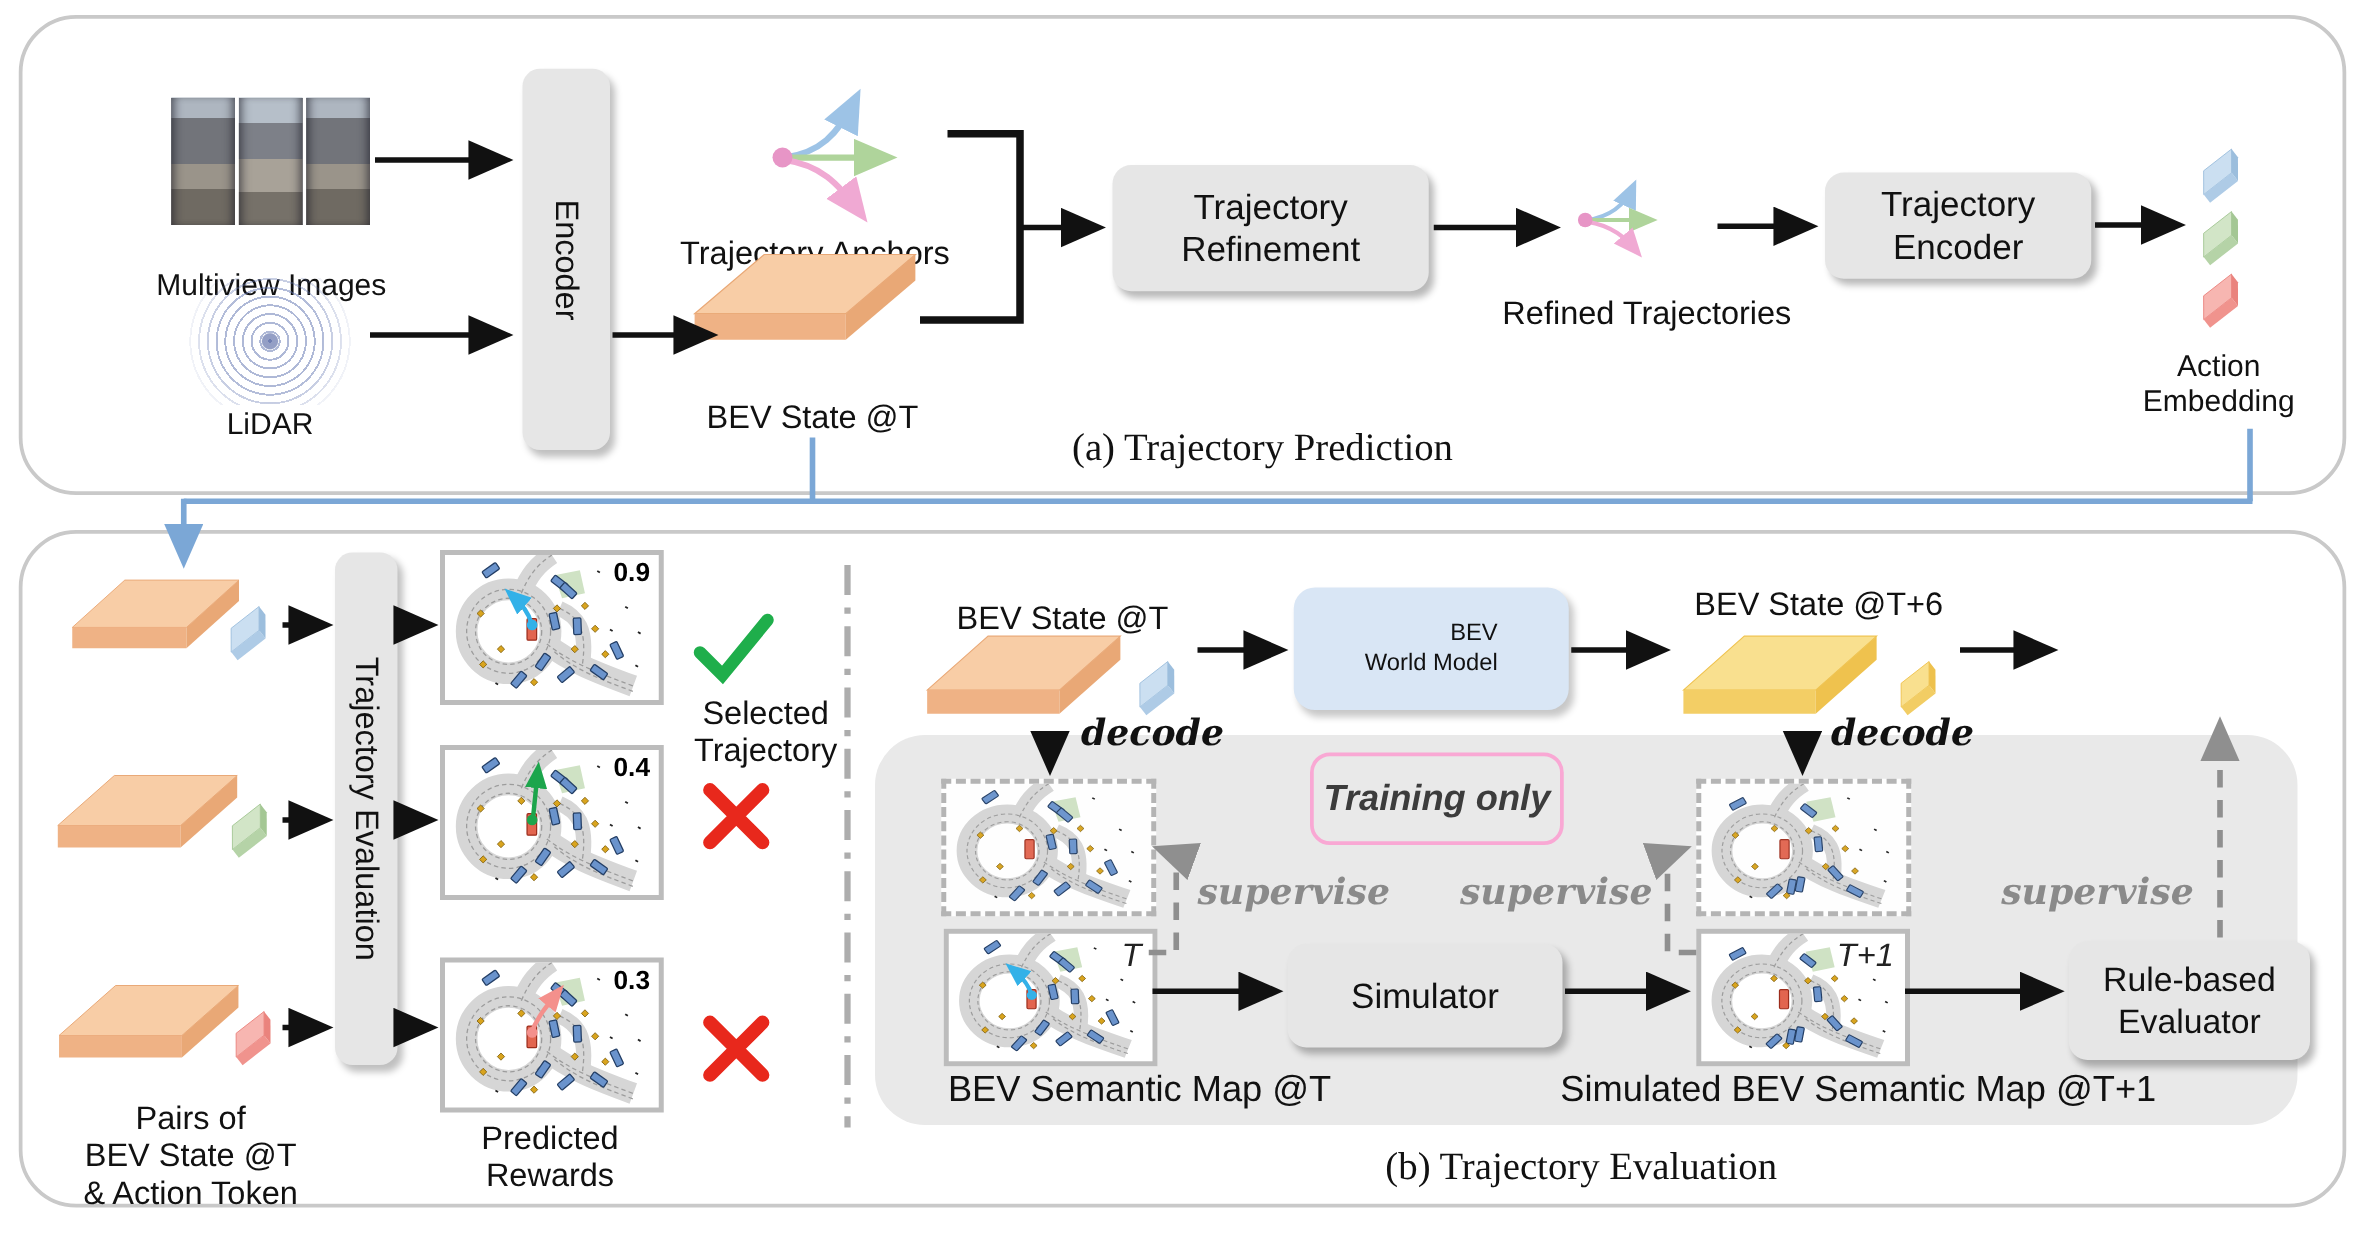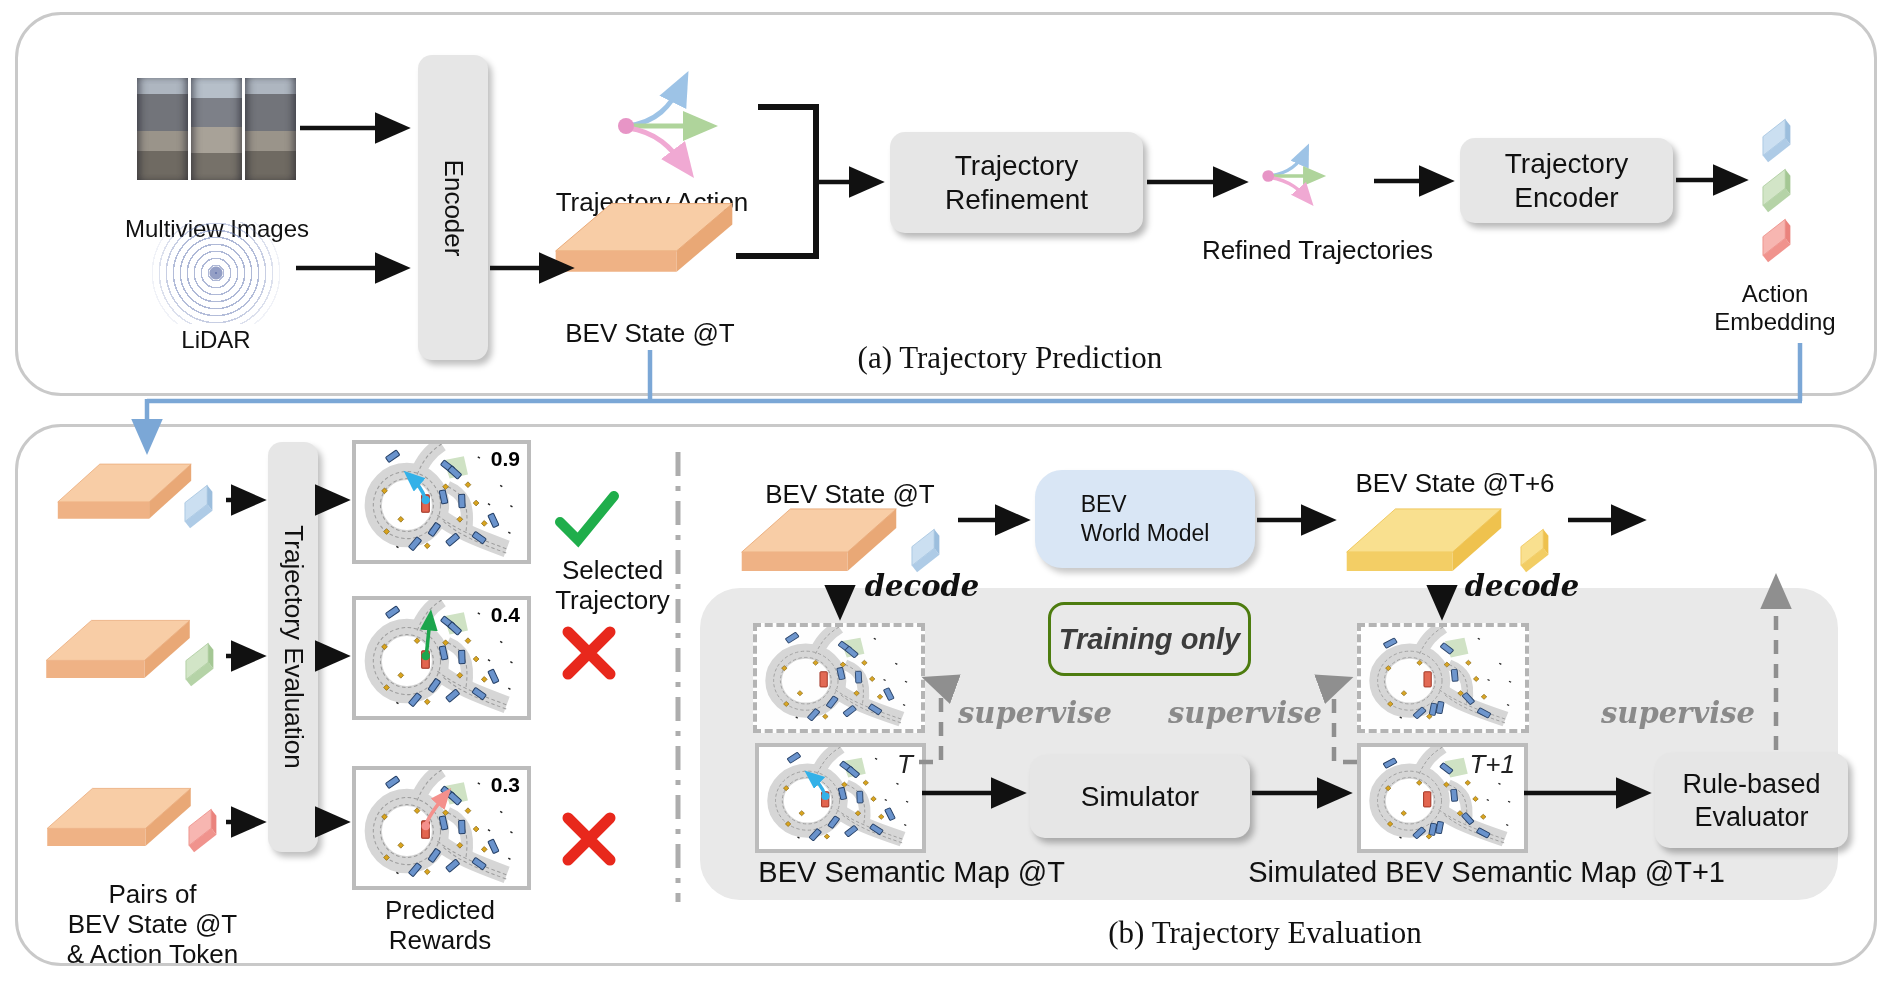--- a/index.html
+++ b/index.html
@@ -13,25 +13,25 @@
               background:#e9e9e9;border-radius:40px;}
   .lbl{position:absolute;text-align:center;white-space:pre-line;line-height:1.15;}
   .sans24{font-size:24px;} .sans26{font-size:26px;} .sans28{font-size:29px;text-align:right;}
   .caption{font-family:"Liberation Serif",serif;font-size:31px;color:#111;}
   .graybox{position:absolute;background:#e6e6e6;border-radius:15px;
            box-shadow:4px 5px 6px rgba(0,0,0,0.28);display:flex;align-items:center;justify-content:center;
            font-size:28px;text-align:center;white-space:pre-line;line-height:1.2;}
   .vbox{position:absolute;background:#e6e6e6;border-radius:14px;box-shadow:4px 5px 6px rgba(0,0,0,0.25);}
   .vbox span{position:absolute;left:50%;top:50%;transform:translate(-50%,-50%) rotate(90deg);
              white-space:nowrap;font-size:26px;}
-  .bluebox{position:absolute;background:#d9e6f5;border-radius:27px;box-shadow:4px 5px 6px rgba(0,0,0,0.22);
-           display:flex;align-items:center;justify-content:center;font-size:23px;white-space:pre-line;text-align:left;line-height:1.25;}
+  .bluebox{position:absolute;background:#d9e6f5;border-radius:17px;box-shadow:4px 5px 6px rgba(0,0,0,0.22);
+           display:flex;align-items:center;justify-content:center;font-size:19px;white-space:pre-line;text-align:right;line-height:1.25;}
   .greenbox{position:absolute;background:#dfeed6;border-radius:17px;box-shadow:4px 5px 6px rgba(0,0,0,0.22);
            display:flex;align-items:center;justify-content:center;font-size:29px;white-space:pre-line;text-align:center;line-height:1.25;}
-  .training{position:absolute;border:3px solid #4d7c0f;border-radius:16px;color:#3c3c3c;
+  .training{position:absolute;border:3px solid #f9a8d4;border-radius:16px;color:#3c3c3c;
             display:flex;align-items:center;justify-content:center;
             font-size:29px;font-weight:bold;font-style:italic;}
   .script{font-family:"DejaVu Serif",serif;font-weight:bold;font-style:italic;}
   .supervise{color:#8a8a8a;font-size:29px;}
   .decode{color:#111;font-size:29px;}
   .map{position:absolute;background:#fff;}
   .map.solid{border:4px solid #bcbcbc;}
   .map.dashed{border:4px dashed #b2b2b2;opacity:.96;}
   .map .score{position:absolute;right:7px;top:3px;font-weight:bold;font-size:21px;color:#000000;}
   .map .tag{position:absolute;right:9px;top:2px;font-style:italic;font-size:26px;color:#222;}
@@ -78,21 +78,21 @@
           </marker>
         <marker id="fpL0" markerWidth="8" markerHeight="8" refX="5" refY="3" orient="auto">
             <path d="M0,0 L7,3 L0,6 Z" fill="#F0A9D3"></path>
           </marker>
       </defs>
       <path d="M20,64 C48,60 62,46 76,18" stroke="#9DC3E6" stroke-width="5" fill="none" stroke-linecap="round" marker-end="url(#fbL0)"></path>
       <path d="M20,64 L100,64" stroke="#AFD49B" stroke-width="5" fill="none" stroke-linecap="round" marker-end="url(#fgL0)"></path>
       <path d="M20,66 C48,70 62,84 80,108" stroke="#F0A9D3" stroke-width="5" fill="none" stroke-linecap="round" marker-end="url(#fpL0)"></path>
       <circle cx="18" cy="64" r="8" fill="#E795C6"></circle>
     </svg></div>
-  <div class="lbl sans26" style="left:527px;top:188px;width:250px;">Trajectory Action</div>
+  <div class="lbl sans26" style="left:527px;top:188px;width:250px;">Trajectory Anchors</div>
 
   <div class="abs slab" style="left:548px;top:196px;width:192px;height:90px;"><svg viewBox="0 0 200 95" width="100%" height="100%" preserveAspectRatio="none">
       <polygon points="8,58 66,8 192,8 134,58" fill="#F8CDA6" stroke="#E9A876" stroke-width="1"></polygon>
       <polygon points="8,58 134,58 134,80 8,80" fill="#EFB285"></polygon>
       <polygon points="134,58 192,8 192,30 134,80" fill="#E9A876"></polygon>
     </svg></div>
   <div class="lbl sans26" style="left:530px;top:319px;width:240px;">BEV State @T</div>
 
   <div class="graybox" style="left:890px;top:132px;width:253px;height:101px;">Trajectory
 Refinement</div>

